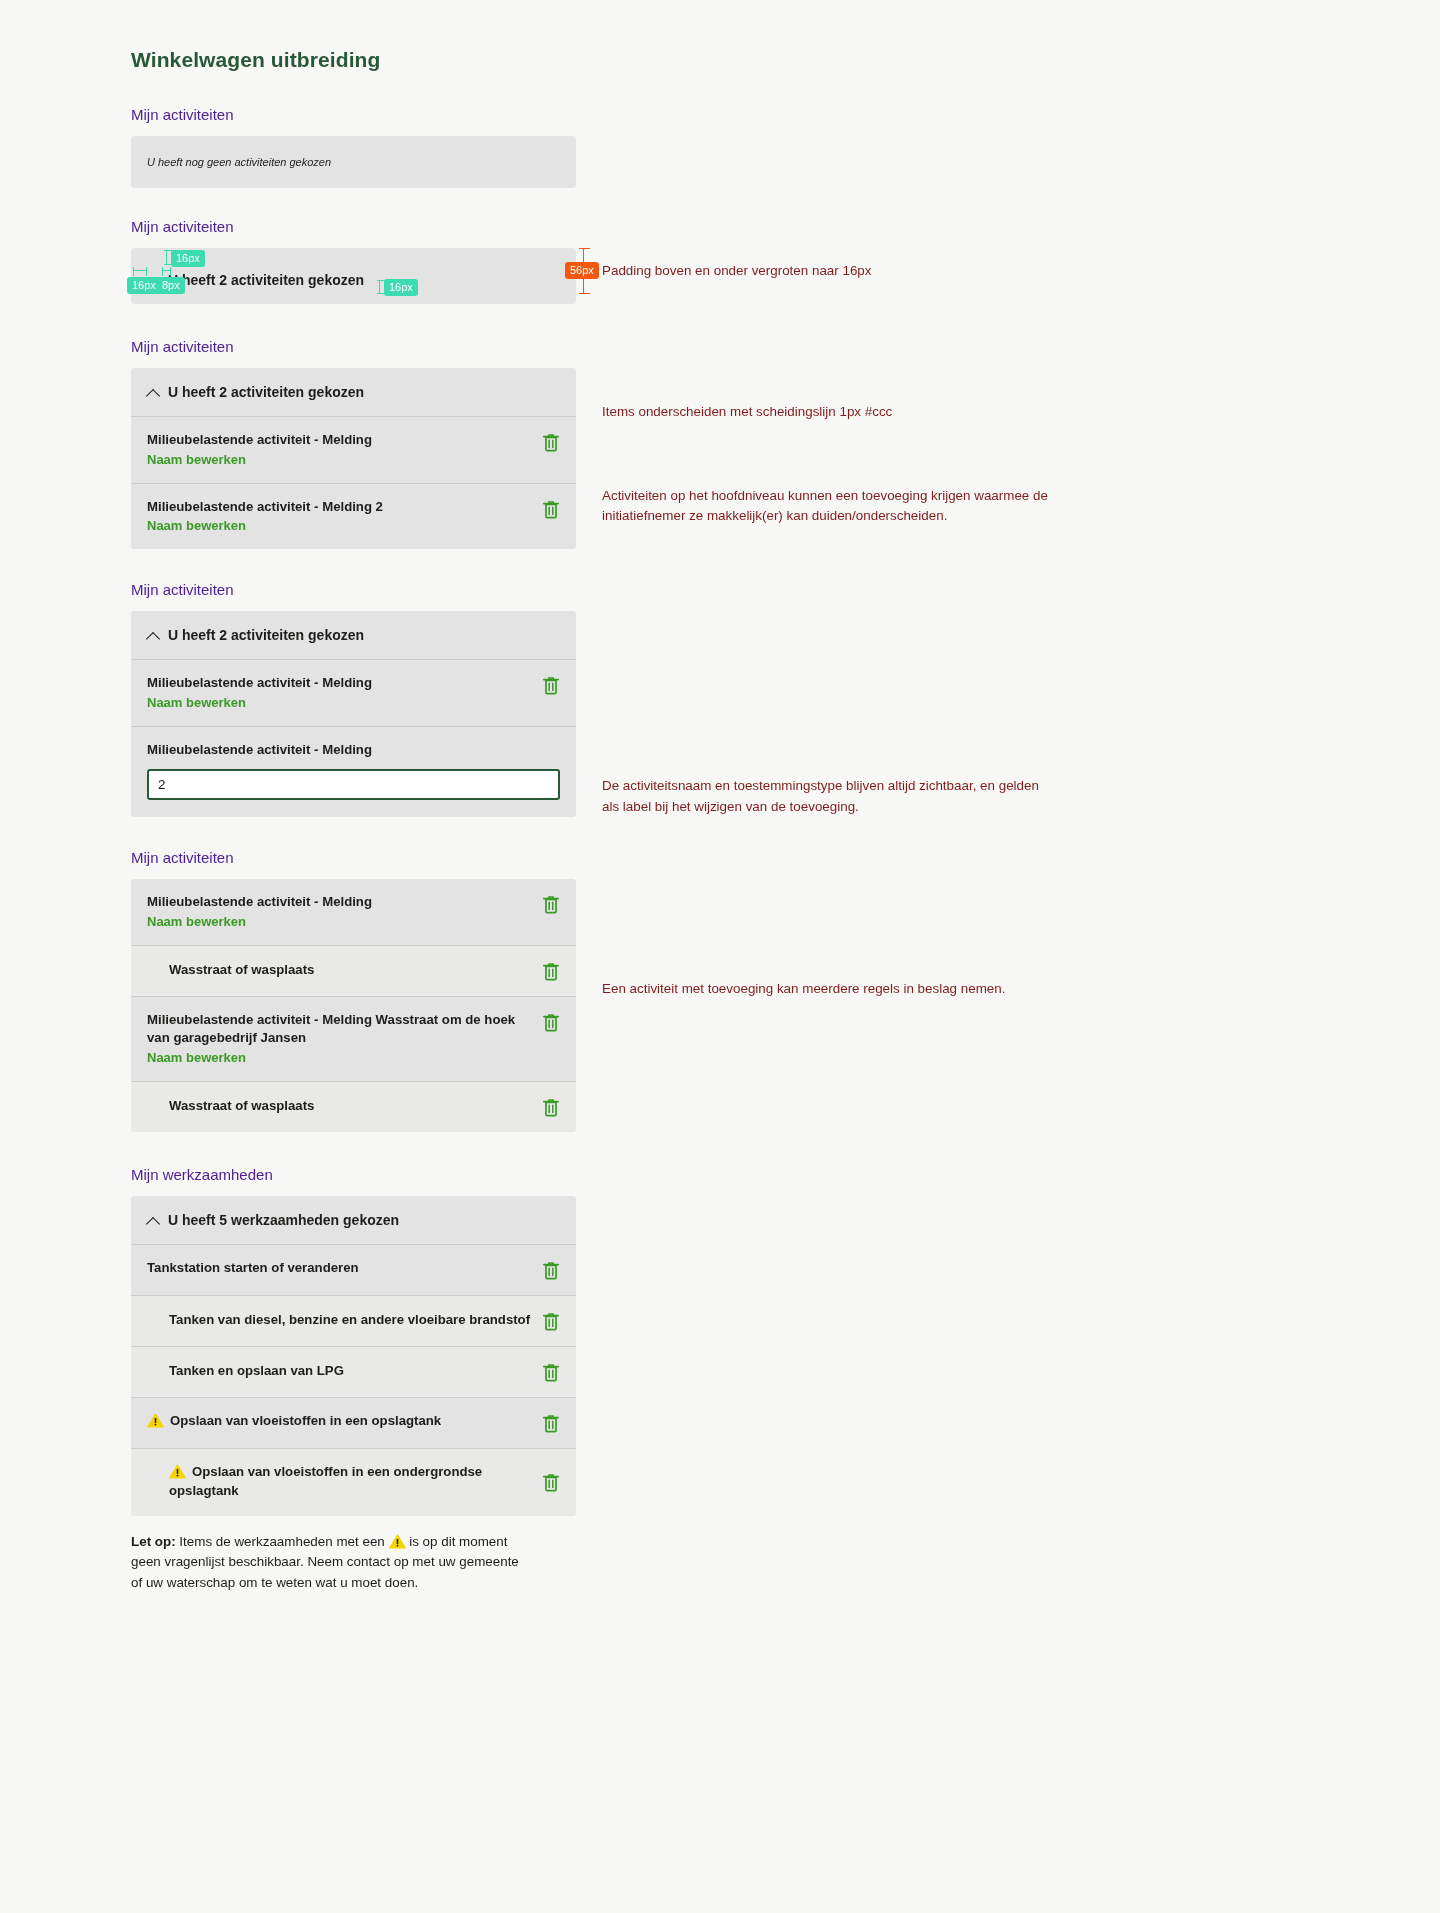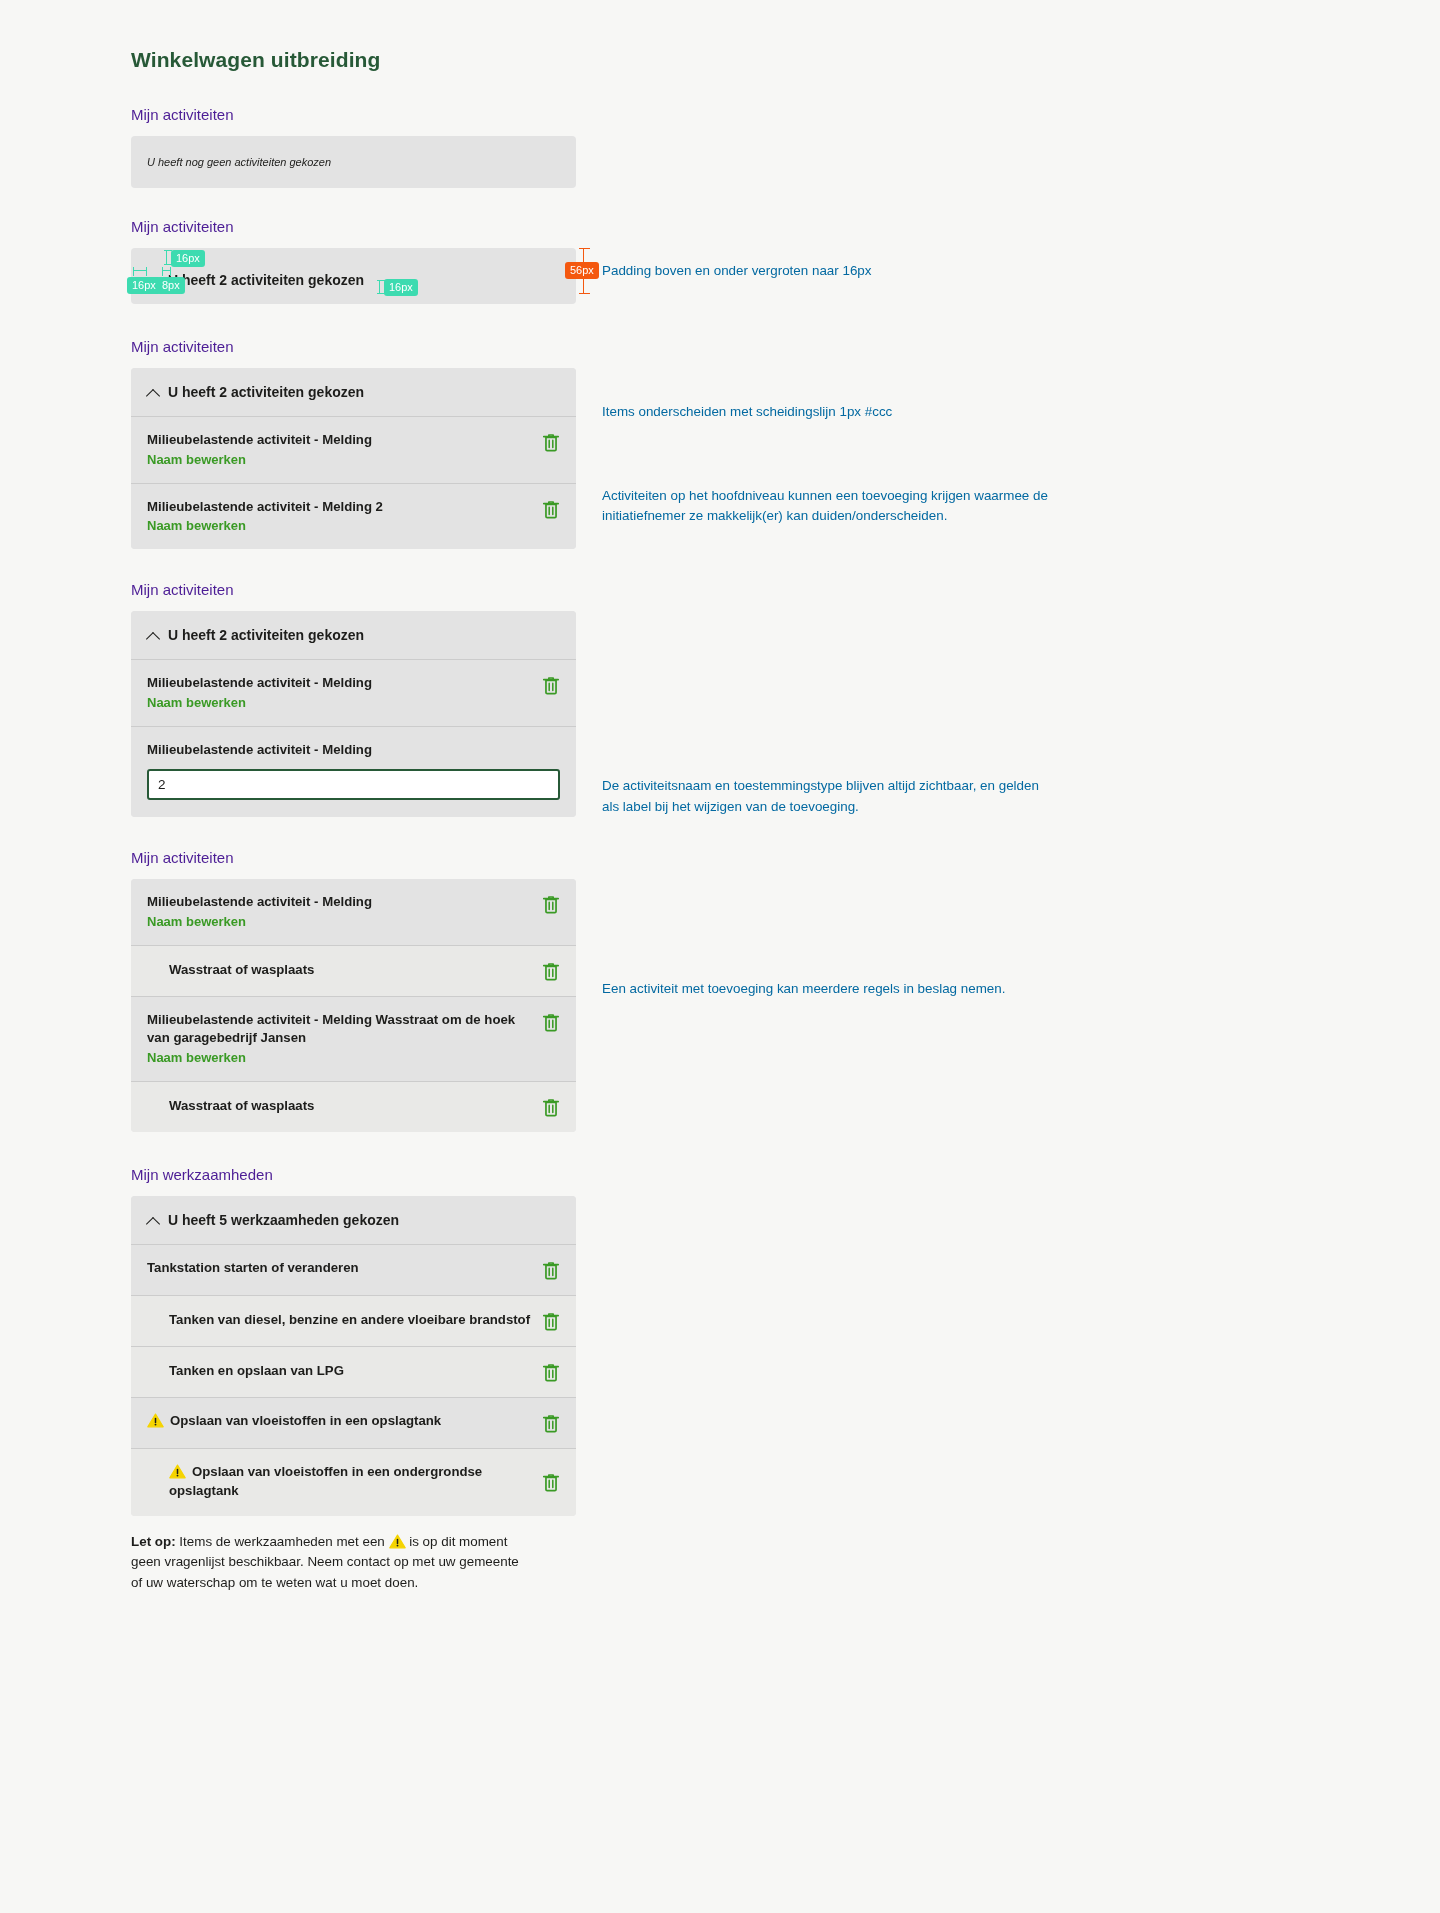--- a/index.html
+++ b/index.html
@@ -140,21 +140,21 @@
     padding: 0 9px;
     outline: none;
   }
   .txt-input::selection { background: #b5d0f4; }
 
   
   .anno {
     position: absolute;
     font-size: 13.4px;
     line-height: 1.5;
-    color: #0369a1;
+    color: #7f1d1d;
   }
   .badge {
     position: absolute;
     font-size: 11px;
     color: #fff;
     padding: 2px 5px 3px 5px;
     border-radius: 3px;
     font-family: Liberation Sans, sans-serif;
     white-space: nowrap;
   }

